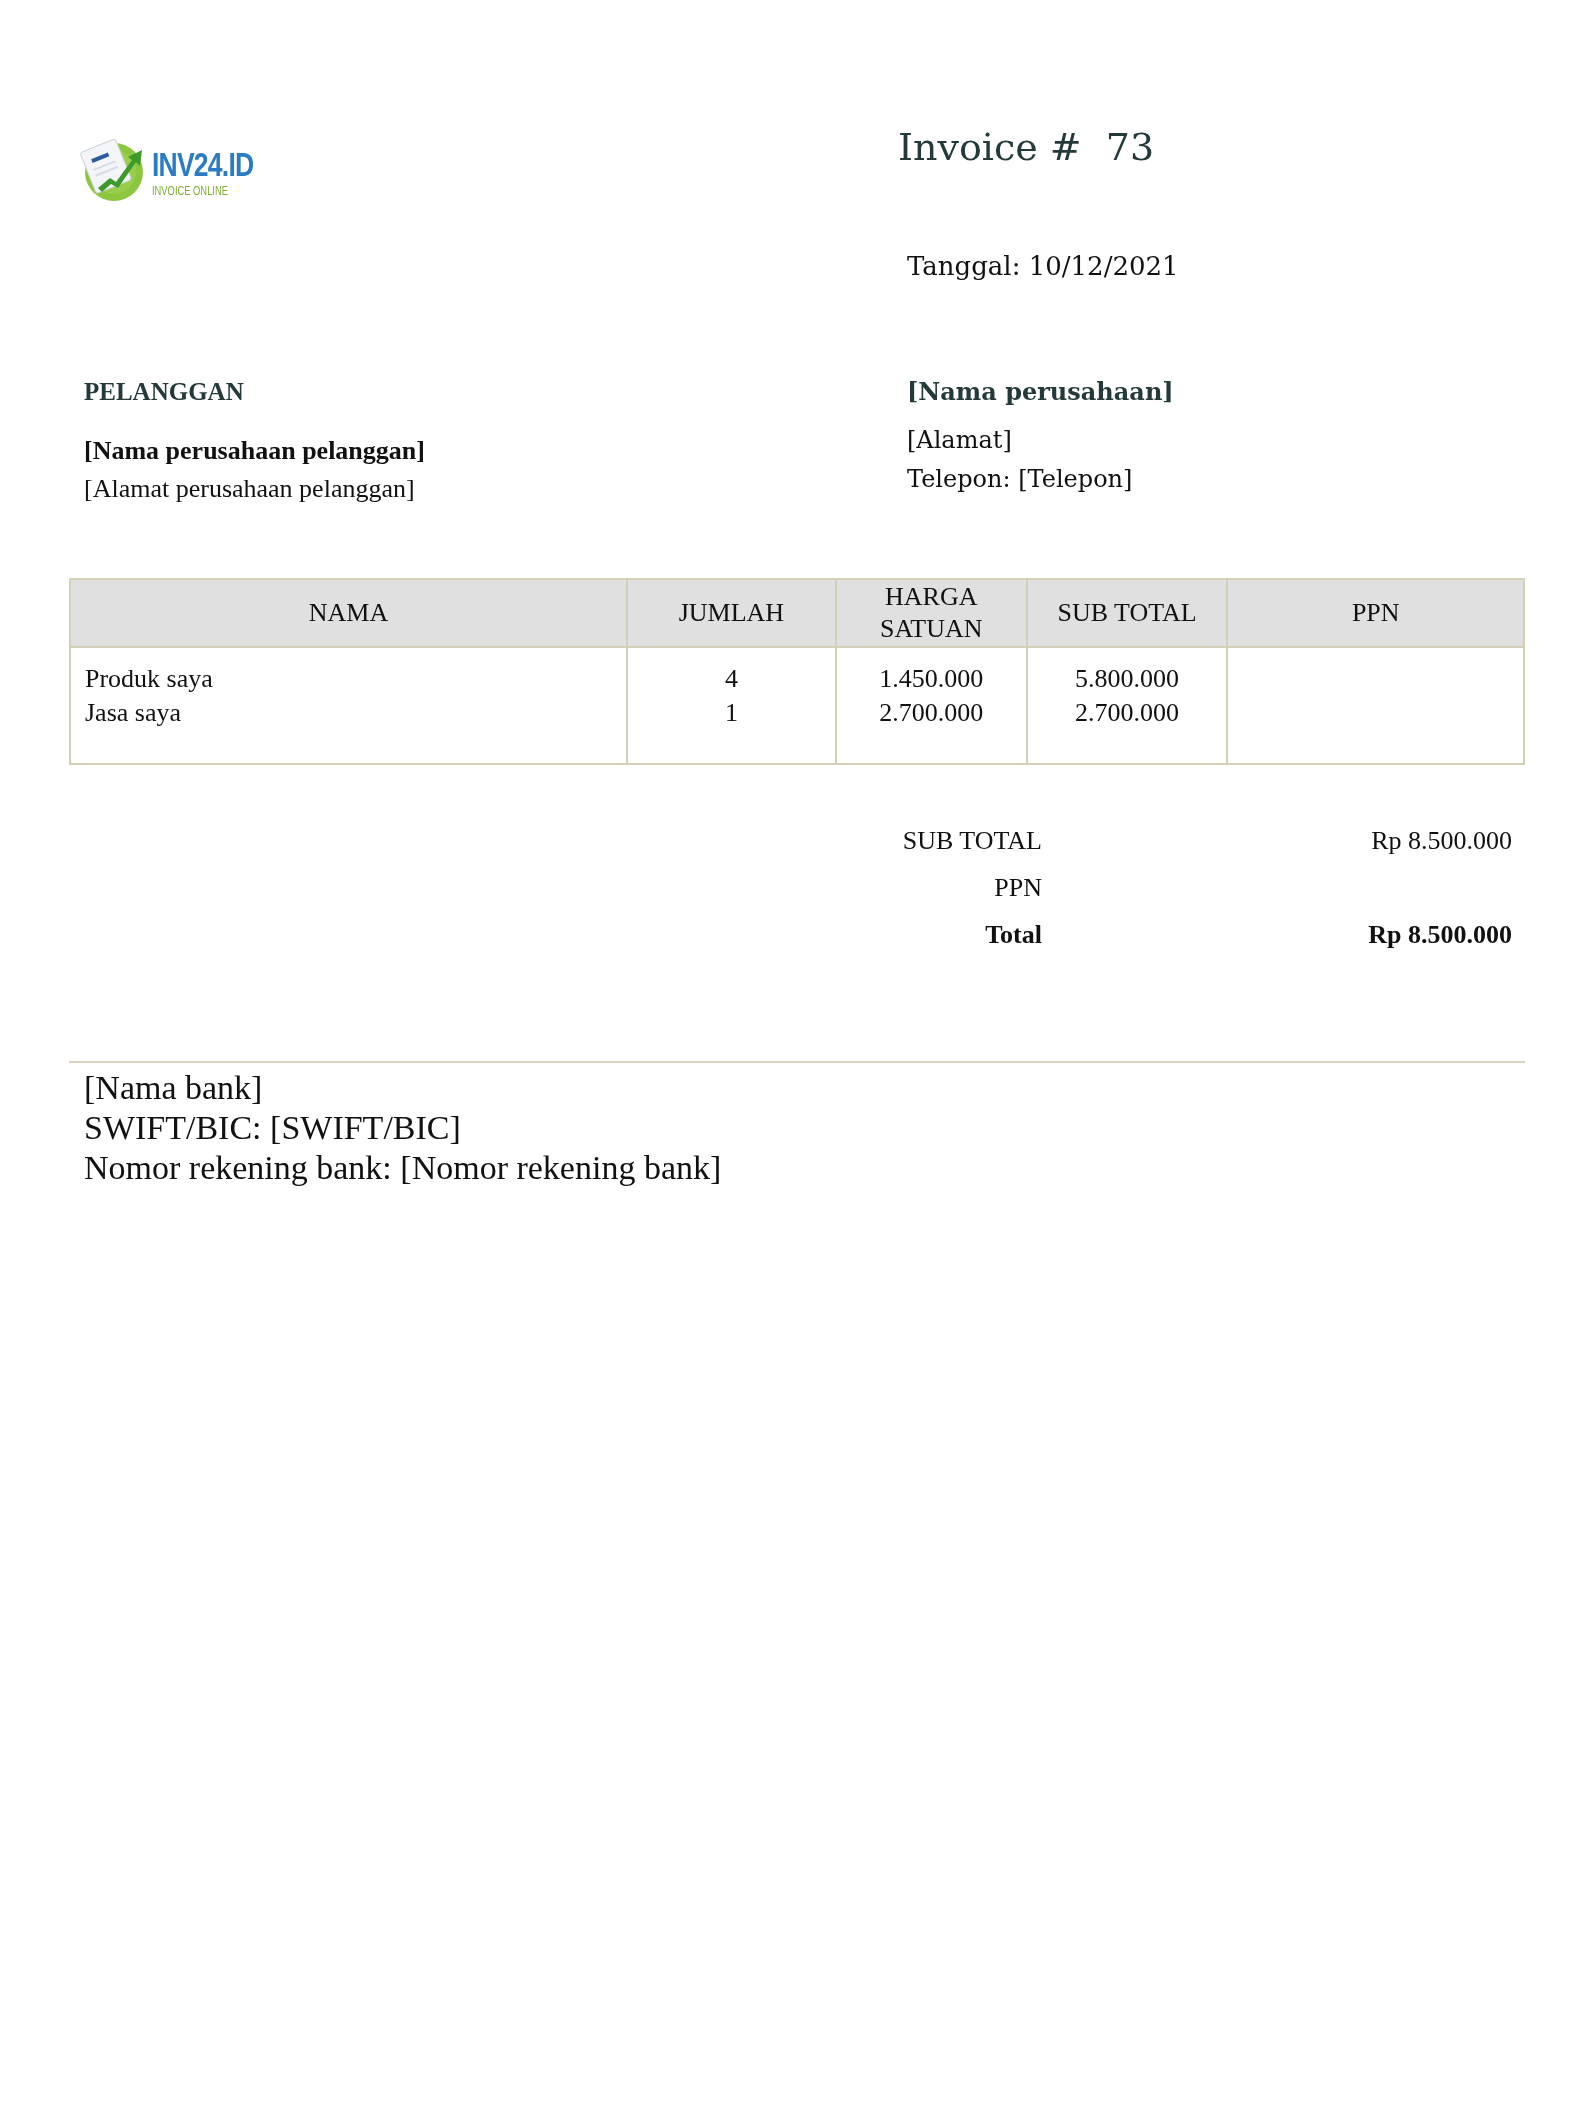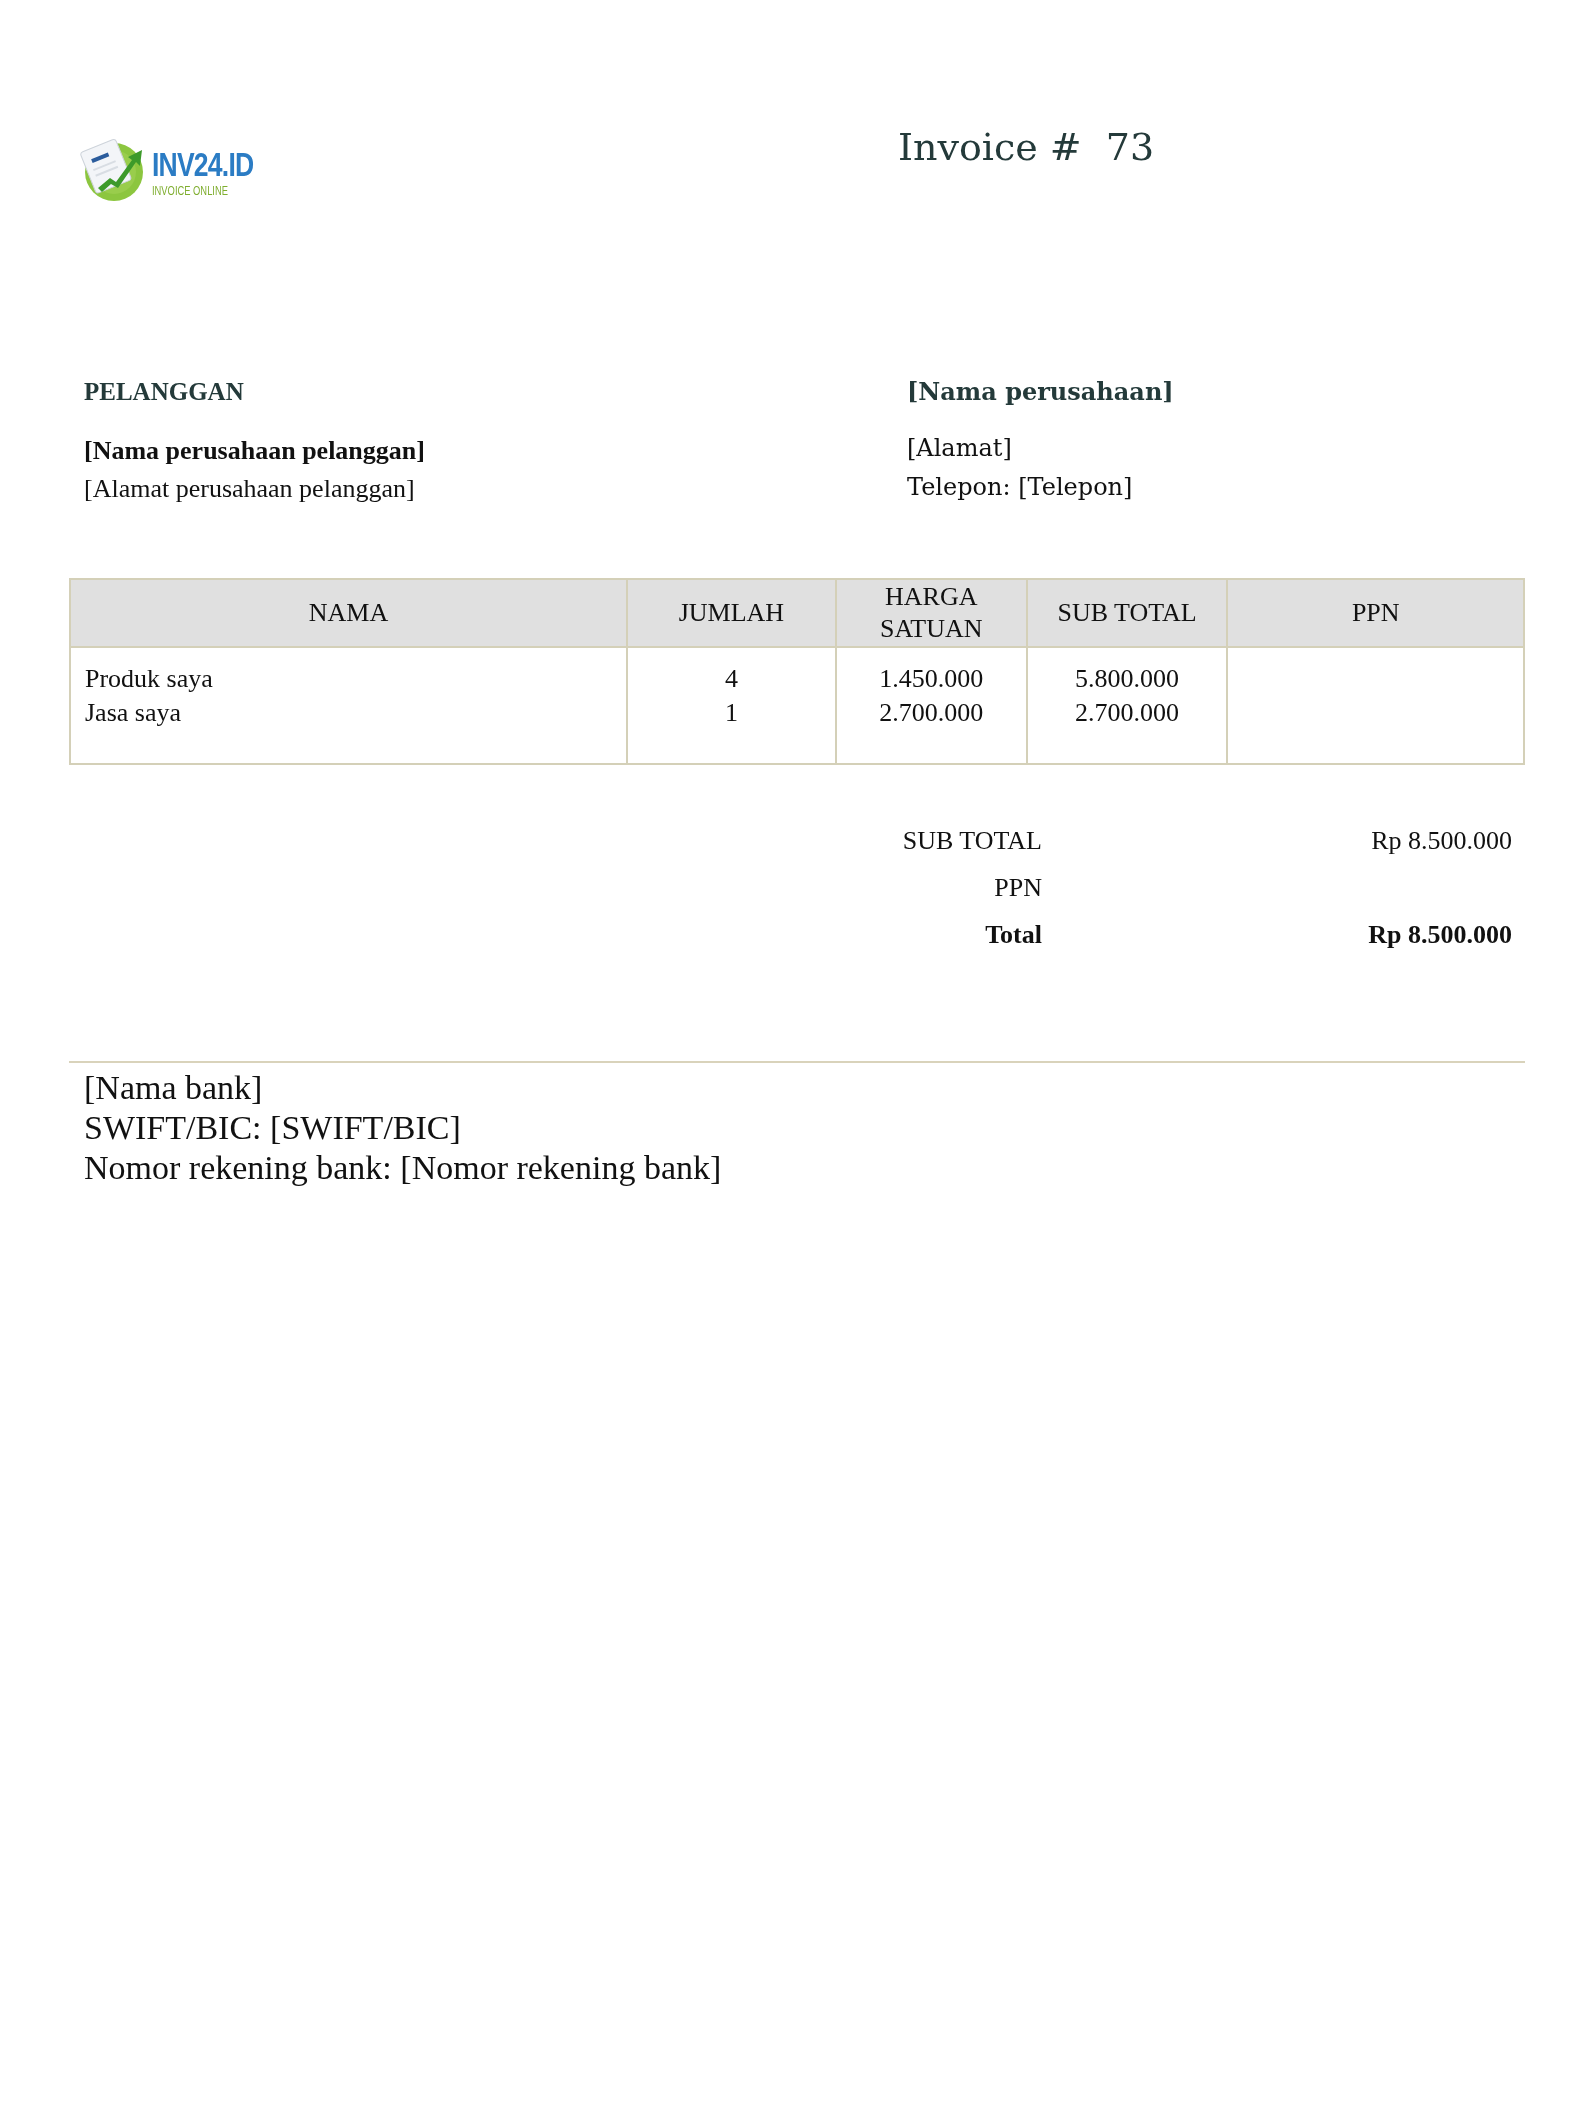--- a/index.html
+++ b/index.html
@@ -88,30 +88,31 @@
     </g>
     <path d="M18 54 L30 44 L36 48 L52 26 L48 23 L62 16 L60 32 L56 28 L38 54 L31 50 L22 58 Z" fill="#3d9a2a"></path>
   </svg>
   <div class="logo-brand">INV24.ID</div>
   <div class="logo-tag">INVOICE ONLINE</div>
 </div>
 
 <div class="abs invoice-title">Invoice #  73</div>
 
 <div class="abs meta">
+  <div>Tanggal: 10/12/2021</div>
 </div>
 
 <div class="abs cust">
   <div class="section-label" style="margin-bottom:23px;">PELANGGAN</div>
   <div class="text-lg name">[Nama perusahaan pelanggan]</div>
   <div class="text-lg">[Alamat perusahaan pelanggan]</div>
 </div>
 
 <div class="abs comp">
-  <div class="section-label" style="margin-bottom:20px;">[Nama perusahaan]</div>
+  <div class="section-label" style="margin-bottom:12px;">[Nama perusahaan]</div>
   <div class="text-lg">[Alamat]</div>
   <div class="text-lg">Telepon: [Telepon]</div>
 </div>
 
 <table class="items">
   <colgroup>
     <col style="width:558px">
     <col style="width:209px">
     <col style="width:191px">
     <col style="width:201px">

